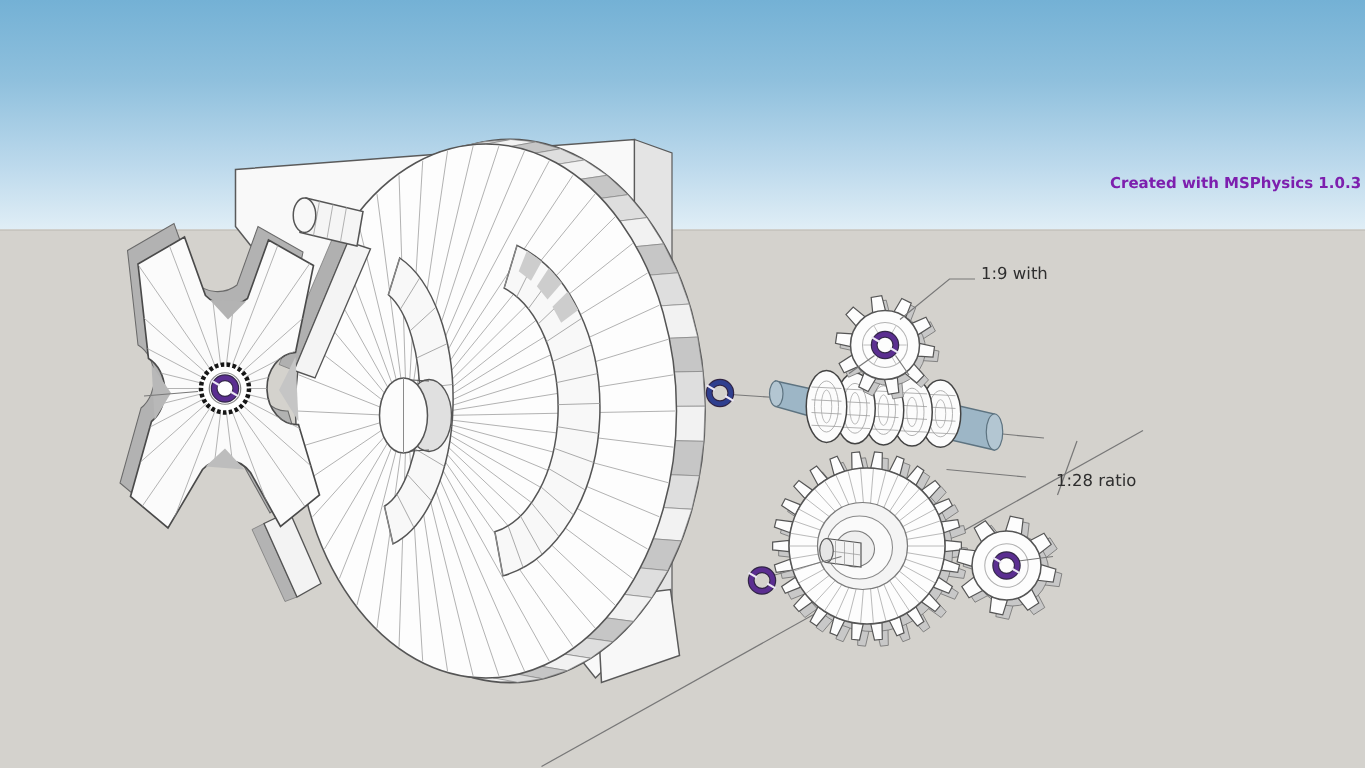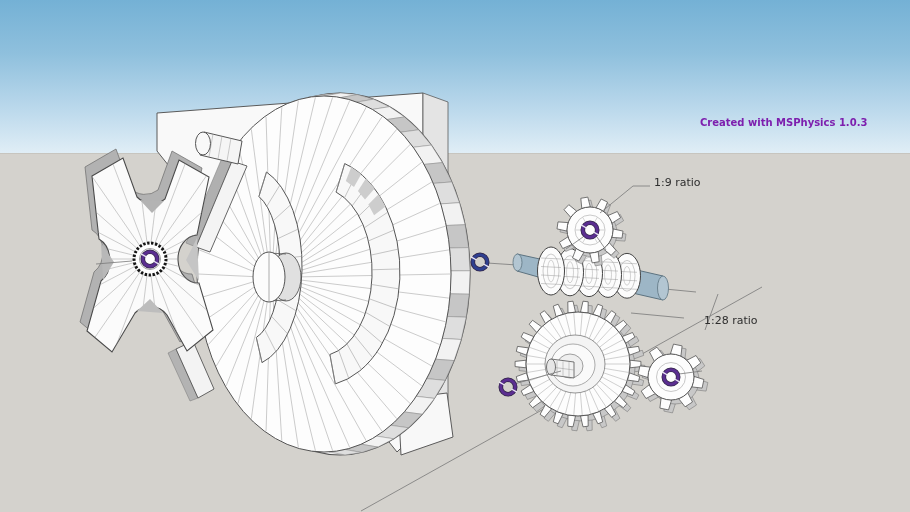--- a/index.html
+++ b/index.html
@@ -459,16 +459,16 @@
         </g>
         <g>
           <circle cx="671" cy="377" r="7.2" fill="none" stroke="#1f1236" stroke-width="4.6" opacity="0.9"></circle>
           <circle cx="671" cy="377" r="7.2" fill="none" stroke="#5b2e91" stroke-width="3"></circle>
           <line x1="674.4641016151378" y1="379" x2="680.0066641993582" y2="382.2" stroke="#ece7f5" stroke-width="1.4"></line>
           <line x1="667.5358983848622" y1="375" x2="661.9933358006418" y2="371.8" stroke="#ece7f5" stroke-width="1.4"></line>
         </g>
       </g>
   </svg>
 
-  <div class="label" style="left:654px;top:176px;">1:9 ratio</div>
+  <div class="label" style="left:654px;top:176px;">1:9 with</div>
   <div class="label" style="left:704px;top:314px;">1:28 ratio</div>
-  <div class="credit" style="left:700px;top:117px;text-align:center;">Created with MSPhysics 1.0.3</div>
+  <div class="credit" style="left:740px;top:117px;text-align:center;">Created with MSPhysics 1.0.3</div>
 </div>
 
 </body></html>

